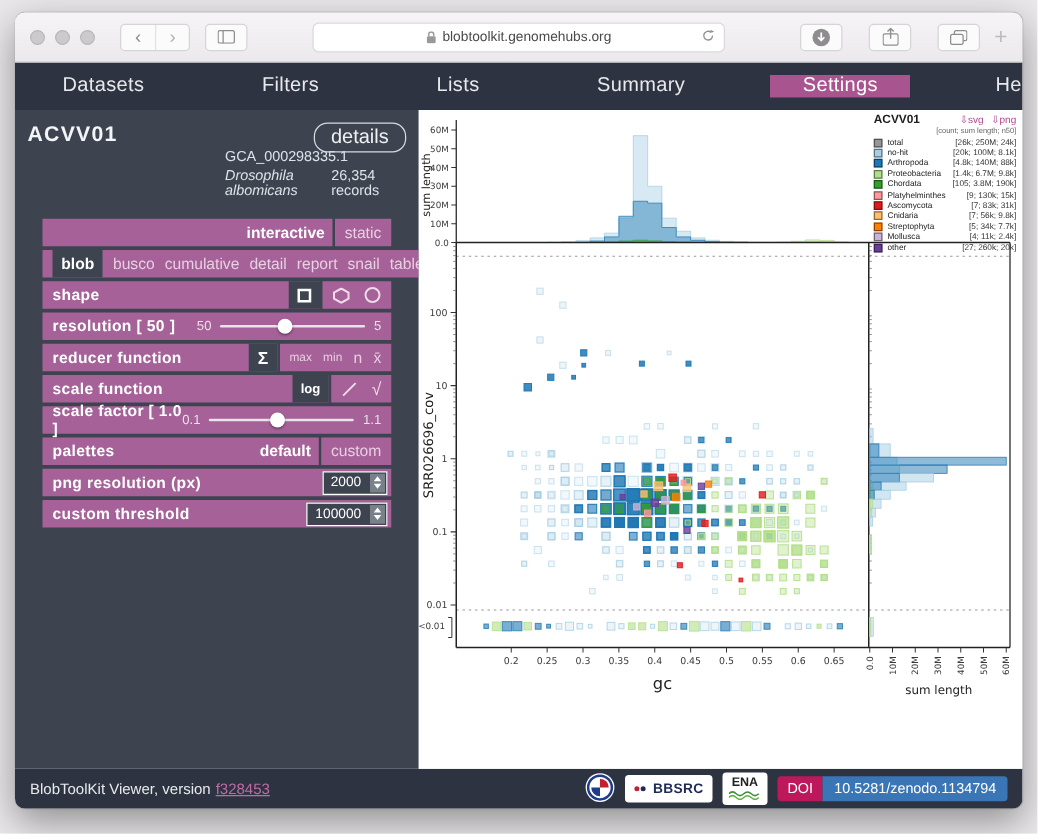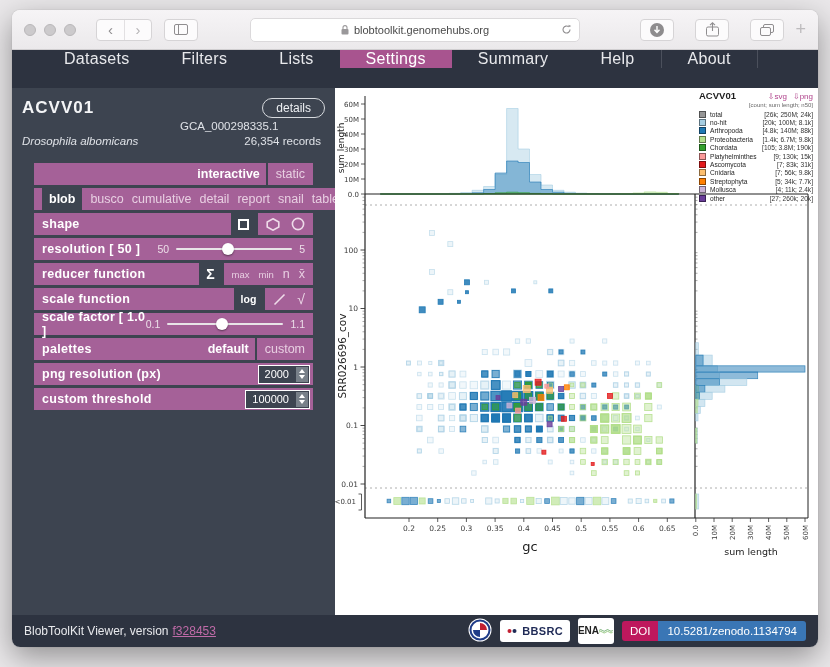--- a/index.html
+++ b/index.html
@@ -17,35 +17,35 @@
   .tb-btn + .tb-btn { border-left:1px solid #e2e0e2; color:#b4b2b4; }
   .tb-single { margin-left:12px; width:34px; height:22px; border:1px solid #d6d4d6; border-radius:4px;
                background:#fcfbfc; display:flex; align-items:center; justify-content:center; }
   .urlbar { position:absolute; left:50%; top:8px; transform:translateX(-50%); width:330px; height:24px;
             background:#fff; border:1px solid #dbd9db; border-radius:5px; display:flex; align-items:center;
             justify-content:center; font-size:11px; color:#4a4a4a; gap:5px; }
   .urlbar .reload { position:absolute; right:7px; }
   .tb-right { margin-left:auto; display:flex; align-items:center; gap:9px; }
   .plus { color:#bdbbbd; font-size:18px; font-weight:400; padding-left:2px; }
   
-  .navbar { height:38px; background:#2d3340; display:flex; align-items:flex-start; padding-left:26px; }
+  .navbar { height:38px; background:#2d3340; display:flex; align-items:center; padding-left:12px;gap:42px; }
   .nav-item { padding:0 26px; display:flex; align-items:center; color:#e8e9ec; font-size:16px; letter-spacing:0.3px; }
   .nav-item.active { background:#a8548f; color:#fff; }
   .nav-item.sep-l { border-left:1px solid #4b505c; }
   .nav-item.sep-r { border-right:1px solid #4b505c; }
   
   .content { display:flex; height:527px; }
   .sidebar { width:323px; background:#3d4450; color:#fff; flex:none; overflow:hidden; }
   .ds-head { position:relative; padding:10px 8px 6px 10px; }
   .ds-id { font-size:17px; font-weight:700; letter-spacing:1px; color:#f4f5f7; }
   .details-btn { position:absolute; right:10px; top:10px; border:1.5px solid #d7dade; border-radius:11px;
-                 padding:2px 13px; font-size:12px; color:#eef0f3; }
+                 padding:2px 13px; font-size:16px; color:#eef0f3; }
   .ds-acc { margin-left:158px; margin-top:2px; font-size:11.5px; color:#dfe2e7; }
   .ds-sp-row { display:flex; margin-top:3px; font-size:11.5px; color:#dfe2e7; padding-right:6px; }
-  .ds-species { font-style:italic; }
+  .ds-species { margin-left:158px; font-style:italic; }
   .ds-records { margin-left:auto; }
   .rows { margin-top:10px; }
   .srow { display:flex; align-items:stretch; margin:3px 22px; height:22px; gap:2px; }
   .bar { flex:1; background:#a56198; display:flex; align-items:center; padding:0 0 0 8px; }
   .lbl { font-weight:700; color:#fff; font-size:12.5px; letter-spacing:0.3px; }
   .rt { margin-left:auto; display:flex; align-items:center; gap:7px; height:100%; }
   .chip-dark { background:#3d4450; height:100%; display:flex; align-items:center; padding:0 7px; }
   .seg { background:#a56198; display:flex; align-items:center; padding:0 8px; gap:11px; color:#e8cfe2; }
   .opt { color:#e8cfe2; font-size:12.5px; }
   .opt.on { color:#fff; font-weight:700; }
@@ -79,21 +79,21 @@
   .lg-name { font-size:6.6px; color:#1d1d1d; }
   .lg-stats { margin-left:auto; font-size:6.6px; color:#333; }
   
   .footer { height:32px; background:#2d3340; display:flex; align-items:center; padding:0 12px;
             color:#e8e9ec; font-size:12px; }
   .version a, .version-link { color:#c06ba8; text-decoration:underline; margin-left:4px; }
   .f-right { margin-left:auto; display:flex; align-items:center; gap:8px; }
   .badge-white { background:#fff; border-radius:3px; display:flex; align-items:center; justify-content:center; }
   .bbsrc { height:22px; padding:0 7px; gap:3px; }
   .bbsrc-txt { color:#1f2a56; font-weight:700; font-size:11px; letter-spacing:0.3px; }
-  .ena { width:36px; height:26px; flex-direction:row; }
+  .ena { width:36px; height:26px; flex-direction:column; }
   .ena-txt { font-weight:700; font-size:10px; color:#222; line-height:10px; }
   .doi { display:flex; font-size:11.5px; }
   .doi-l { background:#be185d; color:#fff; padding:4px 8px; border-radius:3px 0 0 3px; }
   .doi-v { background:#3a76b5; color:#fff; padding:4px 9px; border-radius:0 3px 3px 0; }
 </style>
 </head>
 <body>
 
 <div class="desktop">
   <div class="window">
@@ -145,22 +145,22 @@
           </svg>
         </span>
         <span class="plus">+</span>
       </span>
     </div>
 
     <nav class="navbar" id="navbar">
         <div class="nav-item">Datasets</div>
         <div class="nav-item">Filters</div>
         <div class="nav-item">Lists</div>
+        <div class="nav-item">Summary</div>
         <div class="nav-item active">Settings</div>
-        <div class="nav-item">Summary</div>
         <div class="nav-item">Help</div>
         <div class="nav-item sep-l sep-r">About</div>
       </nav>
 
     <div class="content">
 
       <aside class="sidebar">
         <div class="ds-head">
           <div class="ds-id">ACVV01</div>
           <div class="details-btn">details</div>

